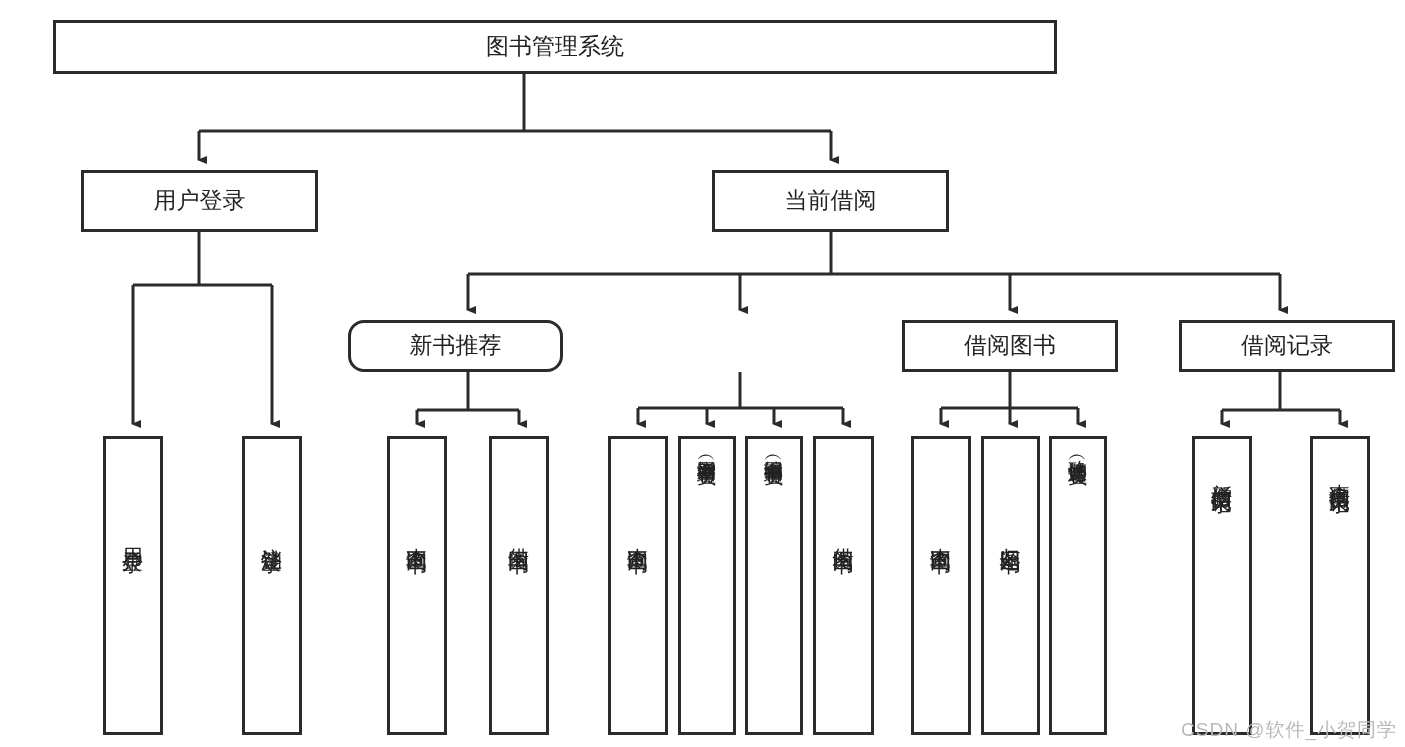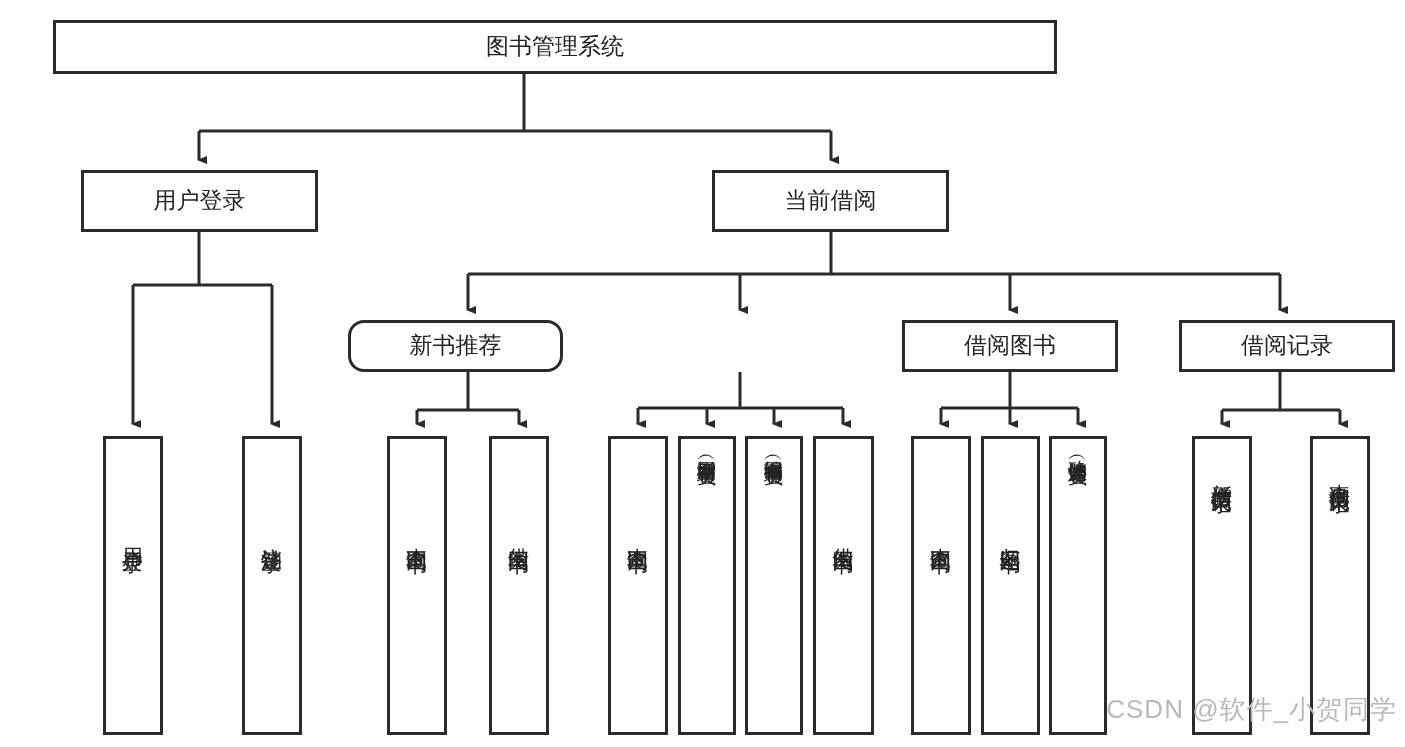--- a/index.html
+++ b/index.html
@@ -41,22 +41,22 @@
     letter-spacing:2px;
     line-height:1;
     white-space:normal;
   }
   .v.sm .lbl{font-size:19px;letter-spacing:1px;}
   .v.mid2 .lbl{padding-top:86px;}
   .v.mid3 .lbl{padding-top:22px;}
 
   #watermark{
     position:absolute;
-    right:8px;bottom:20px;
-    font-size:26px;
+    right:8px;bottom:4px;
+    font-size:19px;
     color:#b9b9b9;
     letter-spacing:1px;
     white-space:nowrap;
     pointer-events:none;
   }
 </style>
 </head>
 <body>
 
 <div id="stage">

